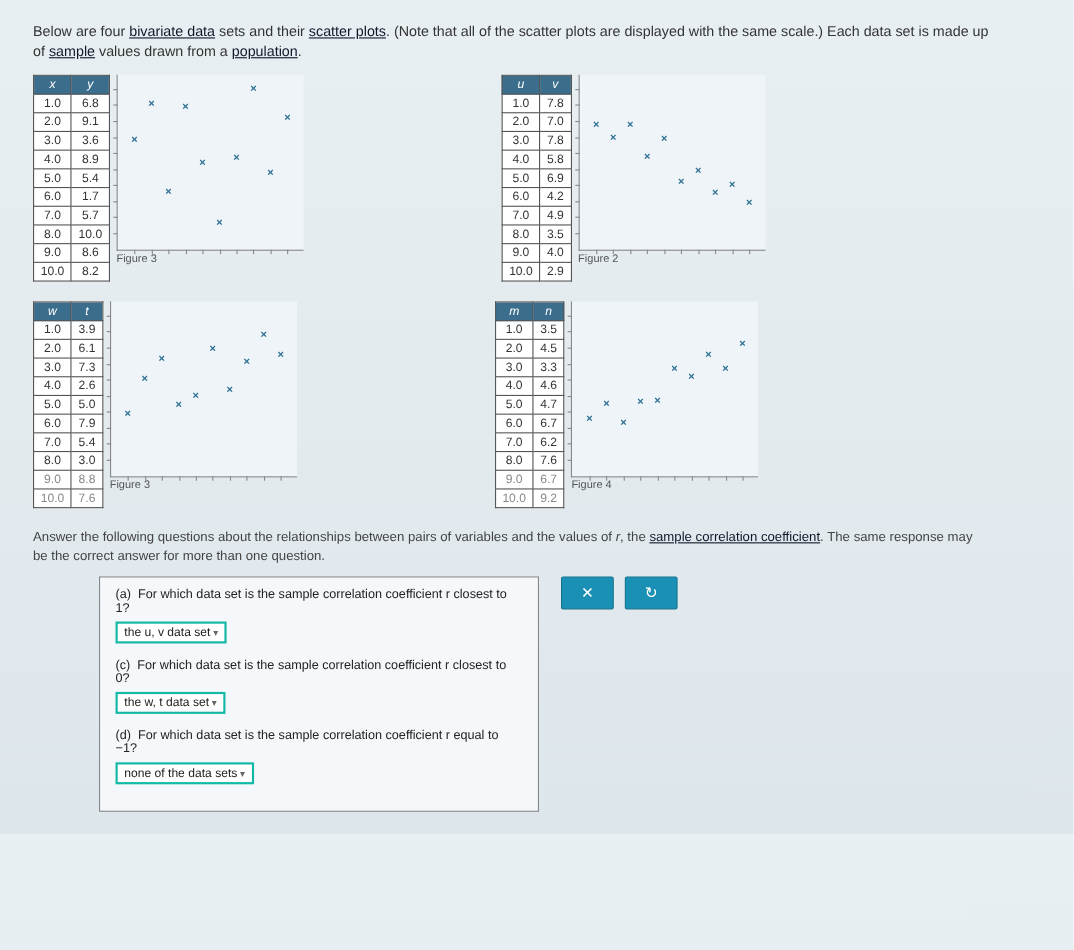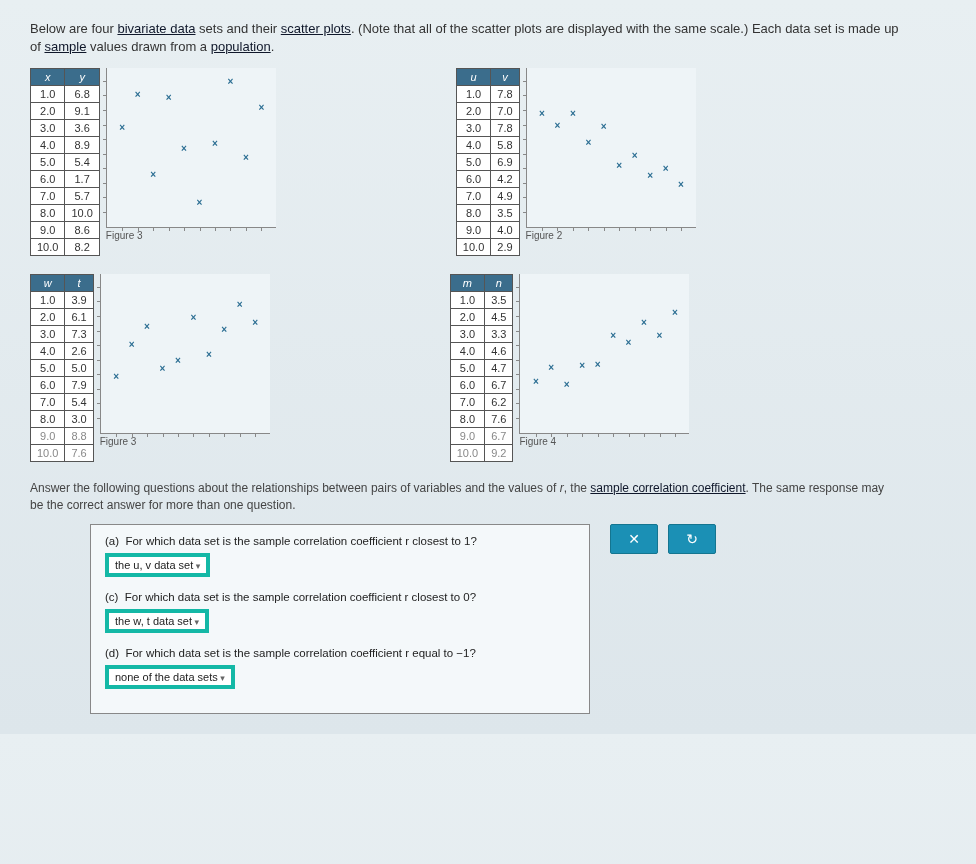--- a/index.html
+++ b/index.html
@@ -21,24 +21,24 @@
   .plot-wrap { display: flex; flex-direction: column; }
   .plot { width: 170px; height: 160px; background: #eef4f7; position: relative; border-left: 1px solid #888; border-bottom: 1px solid #888; }
   .plot .pt { position: absolute; width: 6px; height: 6px; color: #2a6d92; font-size: 10px; font-weight: bold; line-height:6px; }
   .plot .tick-x, .plot .tick-y { position:absolute; background:#888; }
   .plot .tick-x { width:1px; height:4px; bottom:-4px; }
   .plot .tick-y { height:1px; width:4px; left:-4px; }
   .fig-label { font-size: 10px; color: #555; margin-top: 2px; }
   .footer-text { font-size: 12px; color: #444; margin: 14px 0 10px 0; max-width:870px; line-height:1.4; }
   .ital { font-style: italic; }
   .qa-wrap { display: flex; gap: 20px; align-items: flex-start; margin-left: 60px; }
-  .qa-box { border: 1px solid #888; background: #f4f8fa; width: 500px; padding: 10px 14px; }
+  .qa-box { border: 1px solid #888; background: #f4f8fa; width: 400px; padding: 10px 14px; }
   .qrow { margin-bottom: 14px; font-size: 11.5px; color:#222; }
   .qrow .qlabel { display: inline; }
-  .drop { border: 4px solid #14b8a6; background: #fff; display: inline-block; padding: 2px 6px; font-size: 11px; cursor: pointer; margin-top:6px; }
+  .drop { border: 2px solid #14b8a6; background: #fff; display: inline-block; padding: 2px 6px; font-size: 11px; cursor: pointer; margin-top:6px; }
   .drop::after { content: " ▾"; font-size: 9px; color:#666; }
   .btns { display: flex; gap: 10px; }
   .btn { width: 48px; height: 30px; background: #1b90b5; border: 1px solid #147590; color: #fff; display: flex; align-items: center; justify-content: center; font-size: 14px; cursor: pointer; border-radius:2px; }
   .faded td { color:#888; }
 </style>
 </head>
 <body>
 
 <div class="intro">
   <span>Below are four </span><span class="link">bivariate data</span><span> sets and their </span><span class="link">scatter plots</span><span>. (Note that all of the scatter plots are displayed with the same scale.) Each data set is made up of </span><span class="link">sample</span><span> values drawn from a </span><span class="link">population</span><span>.</span>

